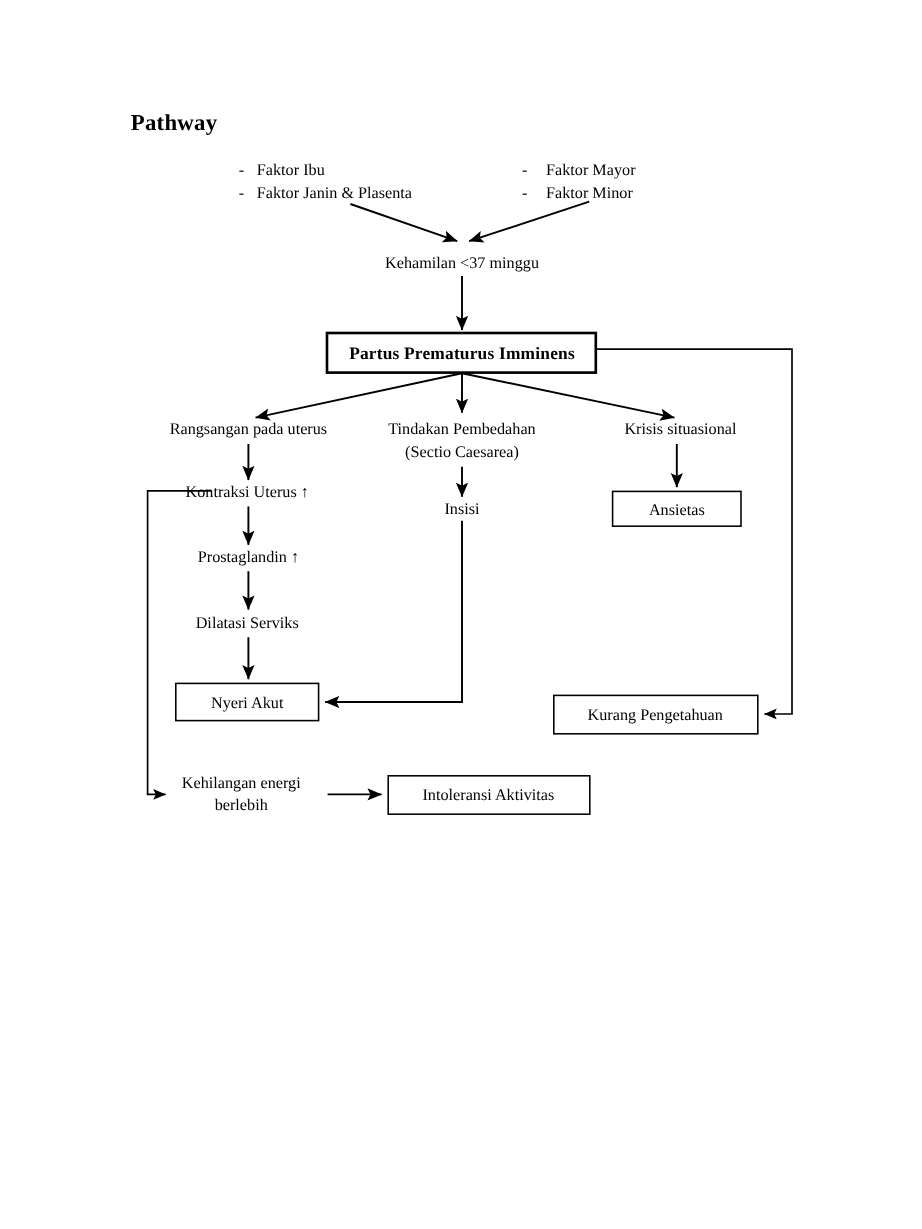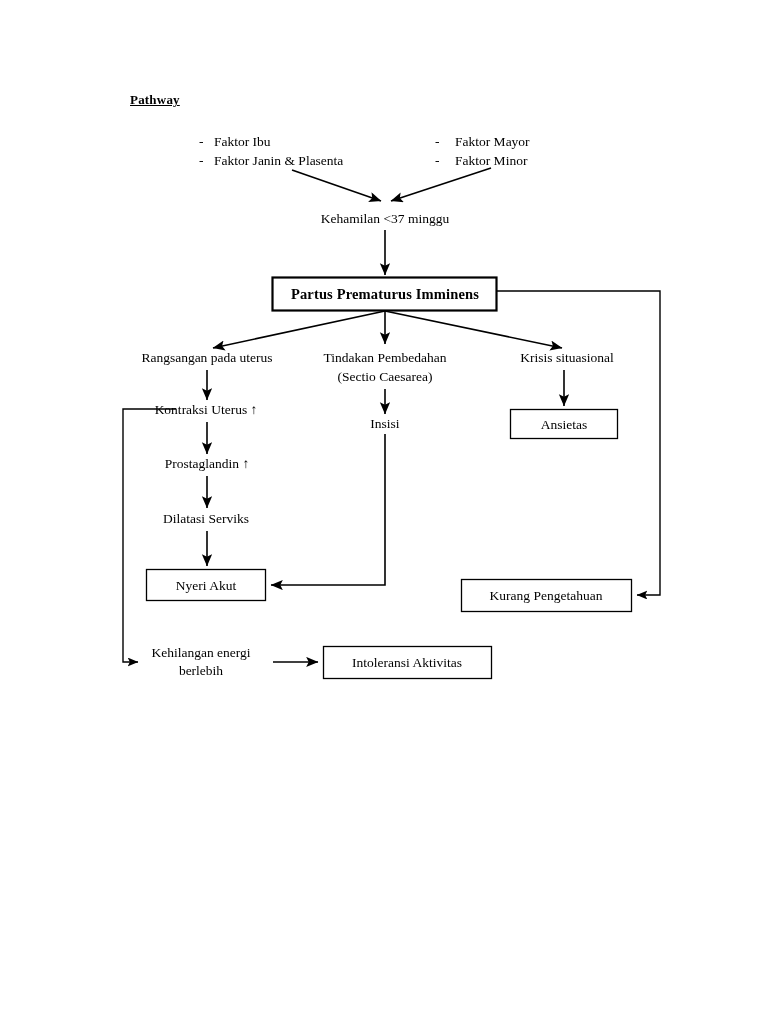--- a/index.html
+++ b/index.html
@@ -17,26 +17,25 @@
     overflow: hidden;
   }
   #page {
     position: absolute;
     inset: 0;
     width: 768px;
     height: 1024px;
   }
   #page-title {
     position: absolute;
-    left: 130px;
+    left: 109px;
     top: 92px;
-    font-size: 13px;
+    font-size: 19px;
     font-weight: bold;
     letter-spacing: 0.2px;
-    text-decoration: underline;
   }
   .diagram-svg {
     position: absolute;
     left: 0;
     top: 0;
     width: 768px;
     height: 1024px;
   }
   .node-text {
     font-family: "Liberation Serif", "DejaVu Serif", serif;

